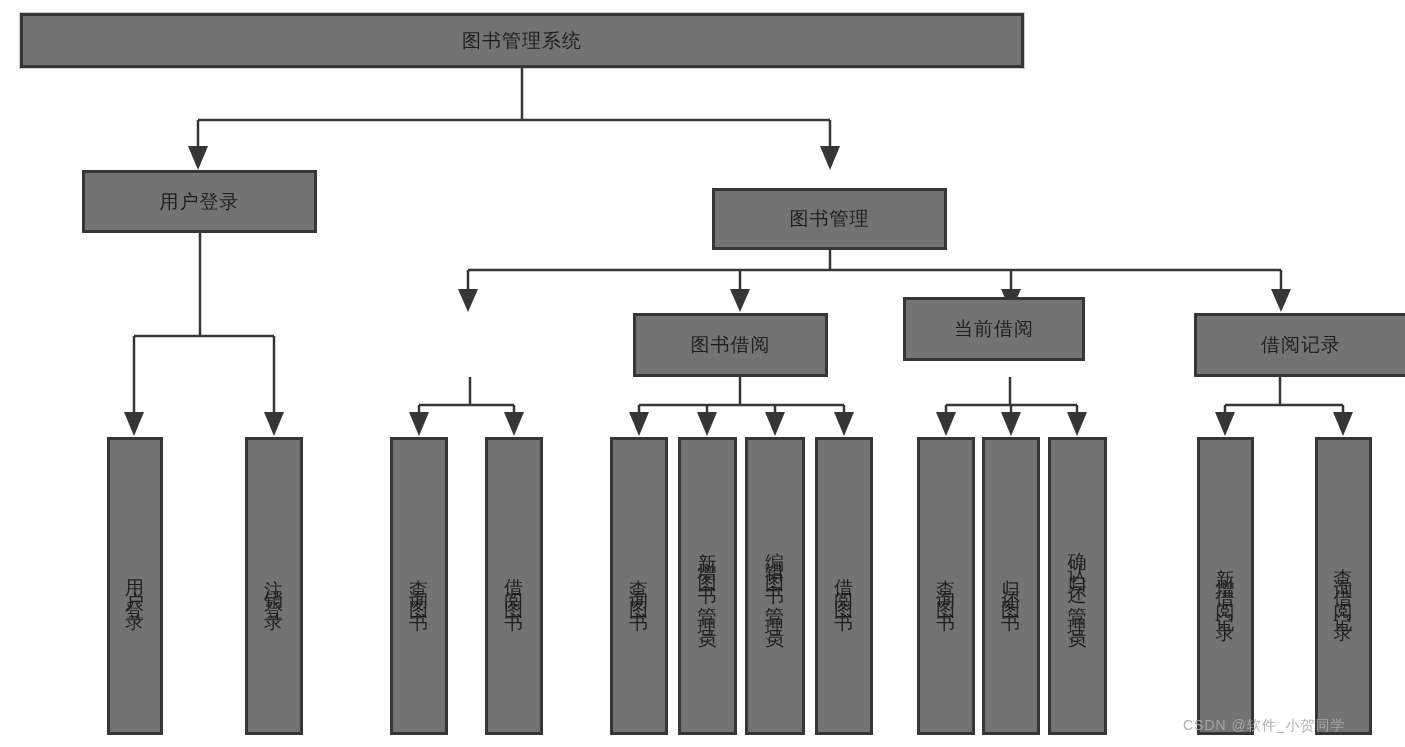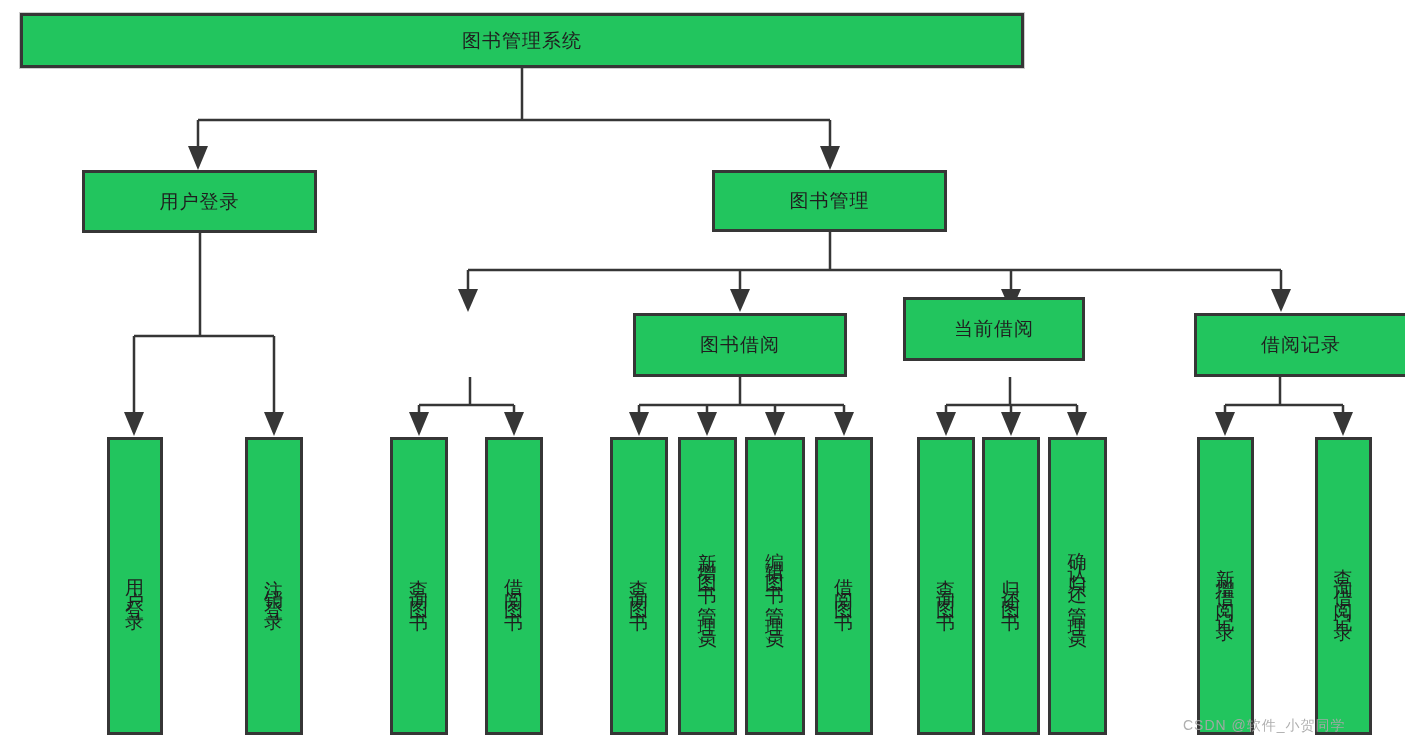--- a/index.html
+++ b/index.html
@@ -19,21 +19,21 @@
   #connectors {
     position: absolute;
     left: 0; top: 0;
     width: 1405px;
     height: 747px;
   }
   .box {
     position: absolute;
     box-sizing: border-box;
     border: 3px solid #363636;
-    background: #22c55e;
+    background: #737373;
     display: flex;
     align-items: center;
     justify-content: center;
   }
   .box.root {
     box-shadow: 0 0 0 1px rgba(60,60,60,0.25);
   }
   .hl { 
     font-size: 19px;
     letter-spacing: 1px;
@@ -113,25 +113,25 @@
     </g>
   </svg>
 
   <div class="box root" style="left:20px;top:13px;width:1004px;height:55px">
     <span class="hl">图书管理系统</span>
   </div>
 
   <div class="box" style="left:82px;top:170px;width:235px;height:63px">
     <span class="hl">用户登录</span>
   </div>
-  <div class="box" style="left:712px;top:170px;width:235px;height:62px">
+  <div class="box" style="left:712px;top:188px;width:235px;height:62px">
     <span class="hl">图书管理</span>
   </div>
 
-  <div class="box" style="left:633px;top:313px;width:214px;height:64px">
+  <div class="box" style="left:633px;top:313px;width:195px;height:64px">
     <span class="hl">图书借阅</span>
   </div>
   <div class="box" style="left:903px;top:297px;width:182px;height:64px">
     <span class="hl">当前借阅</span>
   </div>
   <div class="box" style="left:1194px;top:313px;width:214px;height:64px">
     <span class="hl">借阅记录</span>
   </div>
 
   <div class="box" style="left:107px;top:437px;width:56px;height:298px">

